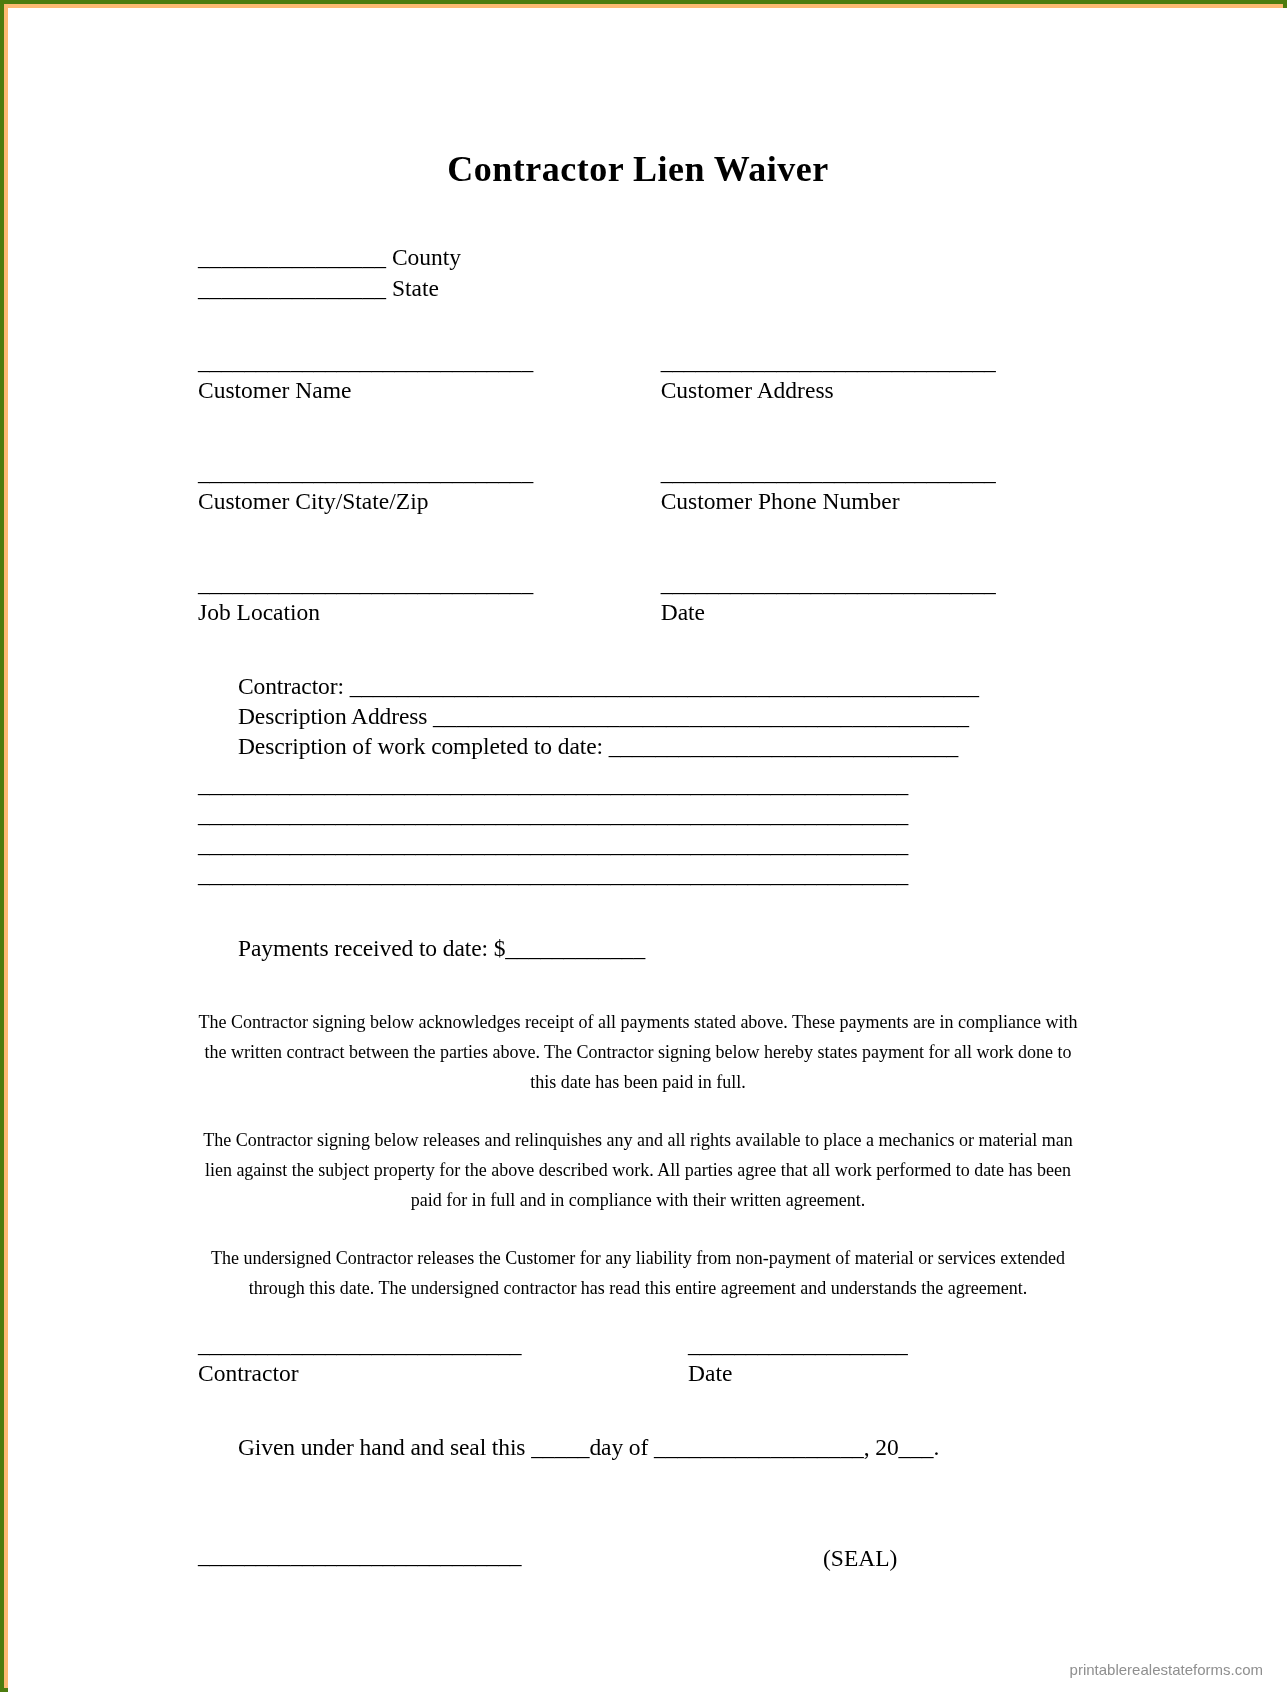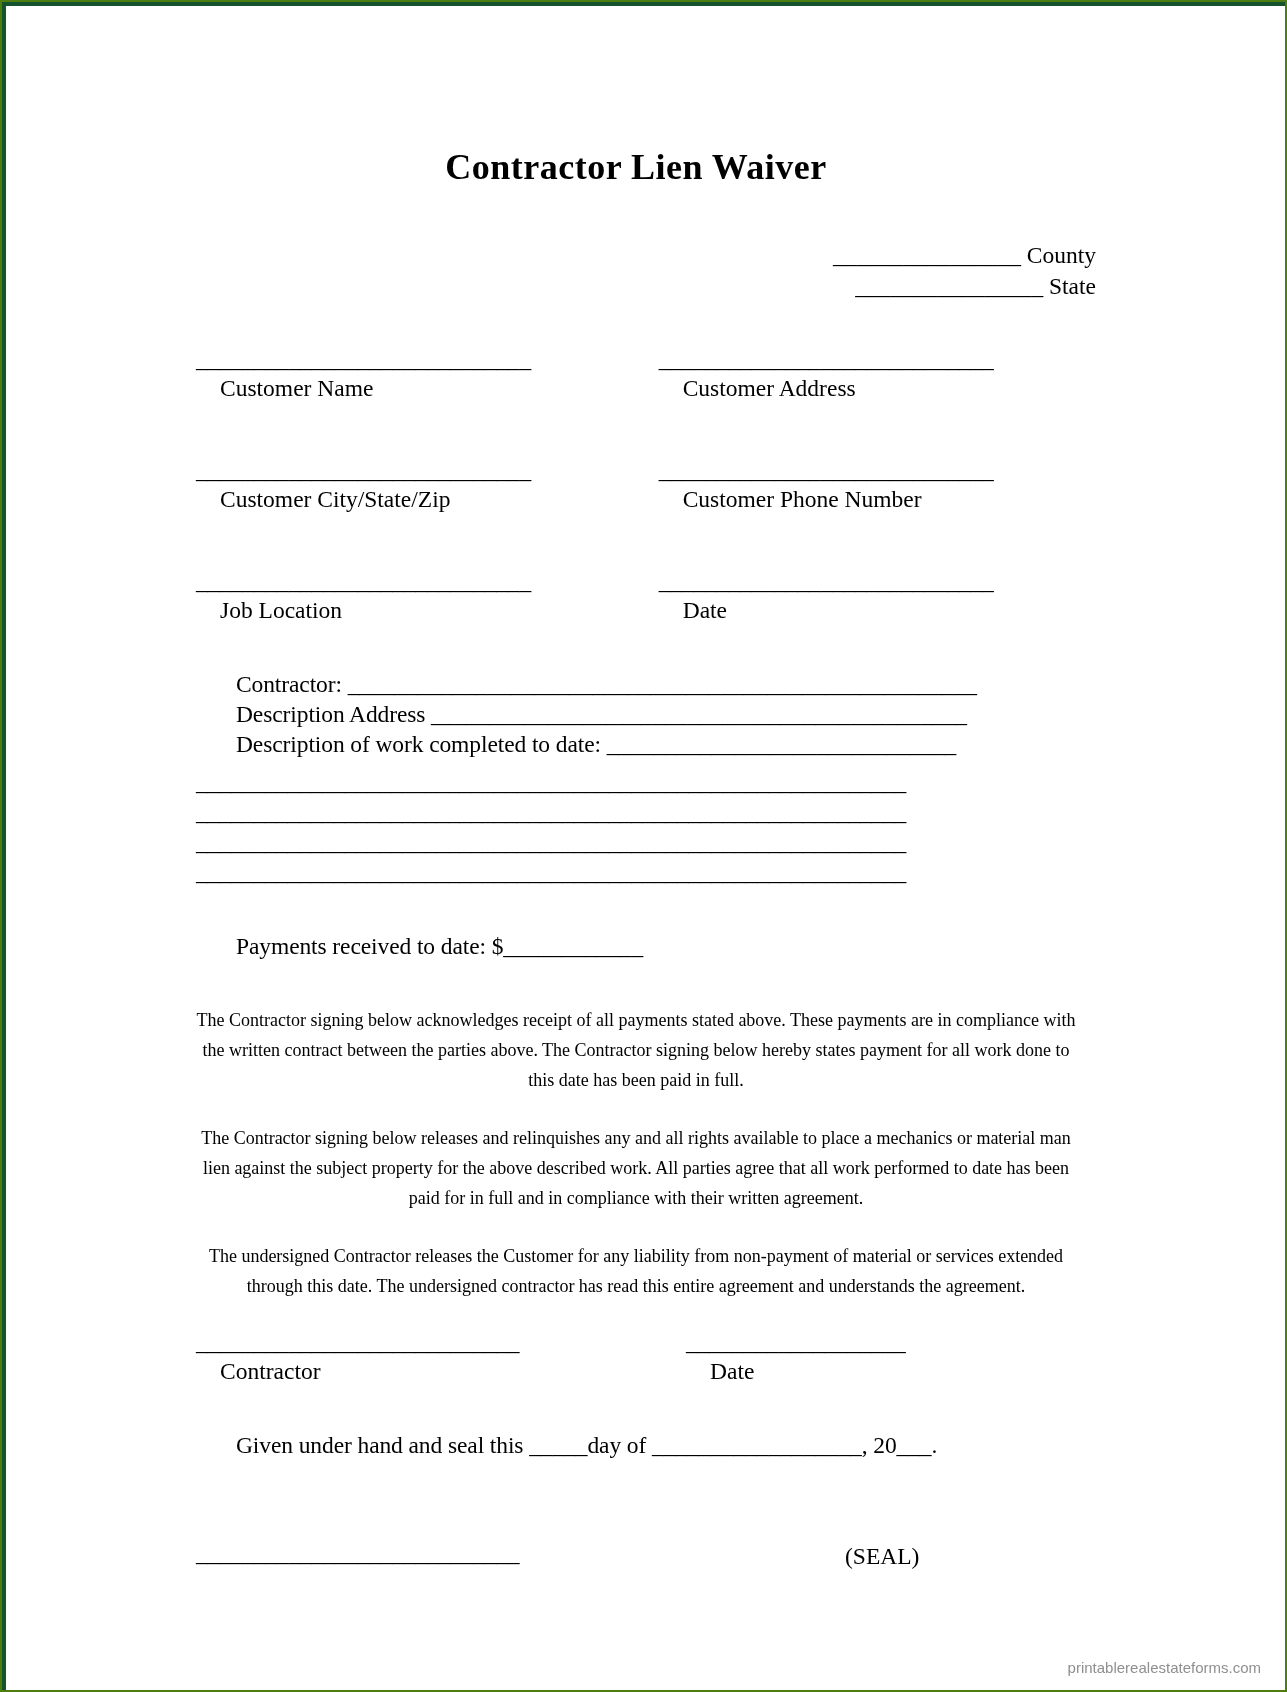--- a/index.html
+++ b/index.html
@@ -15,22 +15,22 @@
     position: relative;
     overflow: hidden;
   }
   .page-frame {
     position: absolute;
     left: 0;
     top: 0;
     width: 1287px;
     height: 1692px;
     box-sizing: border-box;
-    border: 2px solid #4d7c0f;
-    background: #14532d;
+    border: 4px solid #4d7c0f;
+    background: #fdba74;
   }
   .doc-surface {
     position: absolute;
     left: 4px;
     top: 4px;
     width: 1279px;
     height: 1684px;
     background: #ffffff;
     box-sizing: border-box;
   }
@@ -45,21 +45,20 @@
     font-size: 36px;
     font-weight: bold;
     letter-spacing: 0.5px;
     margin: 0 0 52px 0;
     padding-right: 20px;
   }
   .line-row {
     font-size: 23.5px;
     line-height: 31px;
     white-space: pre;
-    text-align: right;
   }
   .county-block {
     margin-bottom: 44px;
   }
   .two-col {
     display: flex;
     margin-bottom: 10px;
     gap: 35px;
   }
   .col-left {
@@ -71,21 +70,20 @@
   .rule {
     font-size: 23.5px;
     line-height: 26px;
     letter-spacing: -0.2px;
     white-space: pre;
   }
   .field-label {
     font-size: 23.5px;
     line-height: 30px;
     margin-top: 1px;
-    margin-left: 24px;
   }
   .gap-sm { height: 34px; }
   .gap-md { height: 44px; }
   .flow-line {
     font-size: 23.5px;
     line-height: 30px;
     white-space: pre;
     letter-spacing: -0.1px;
     margin-left: 40px;
   }

